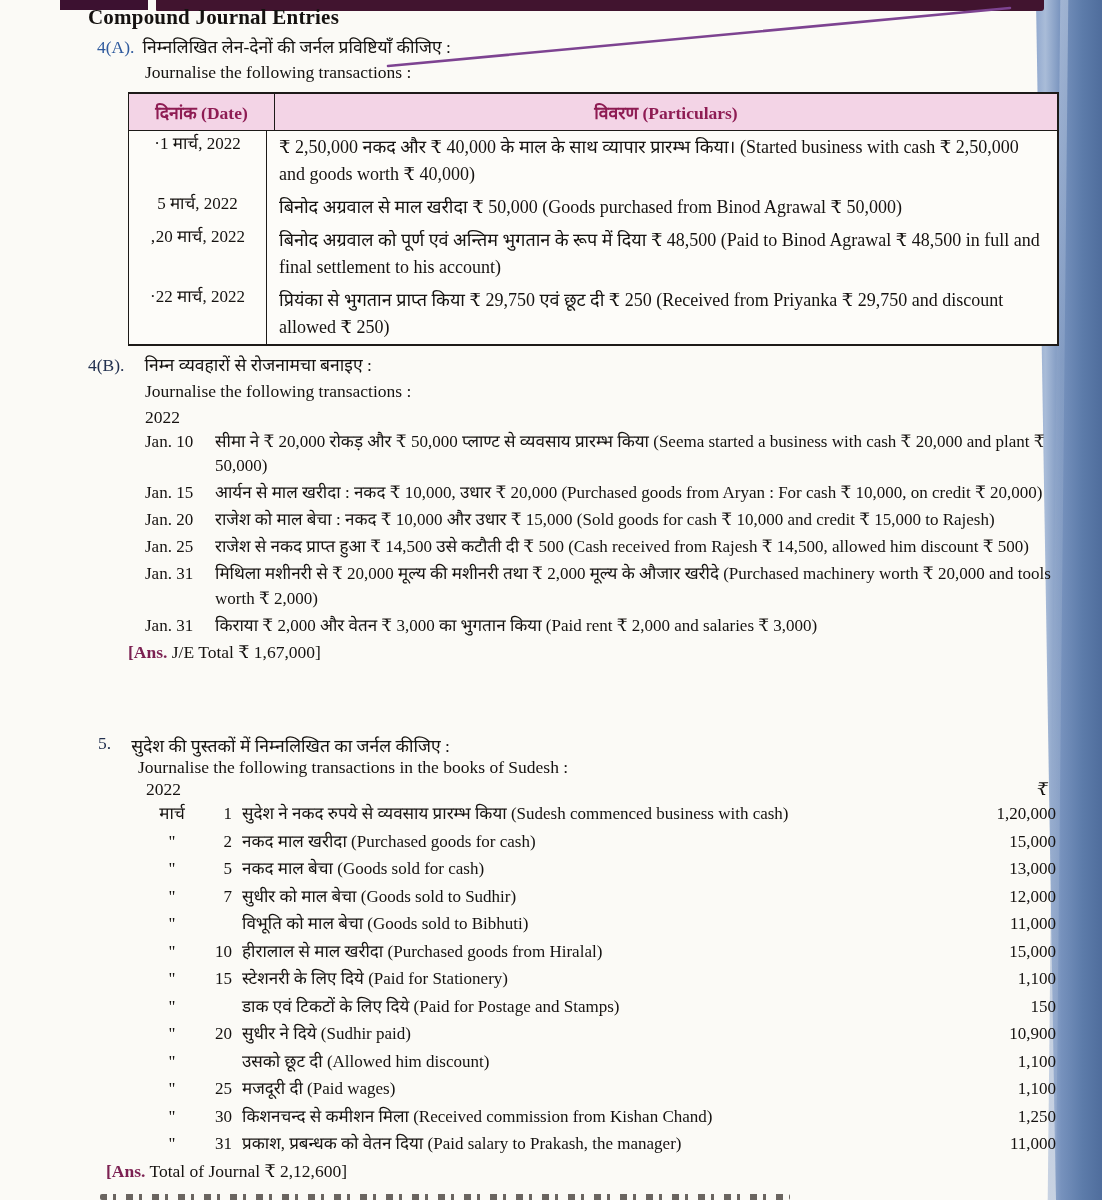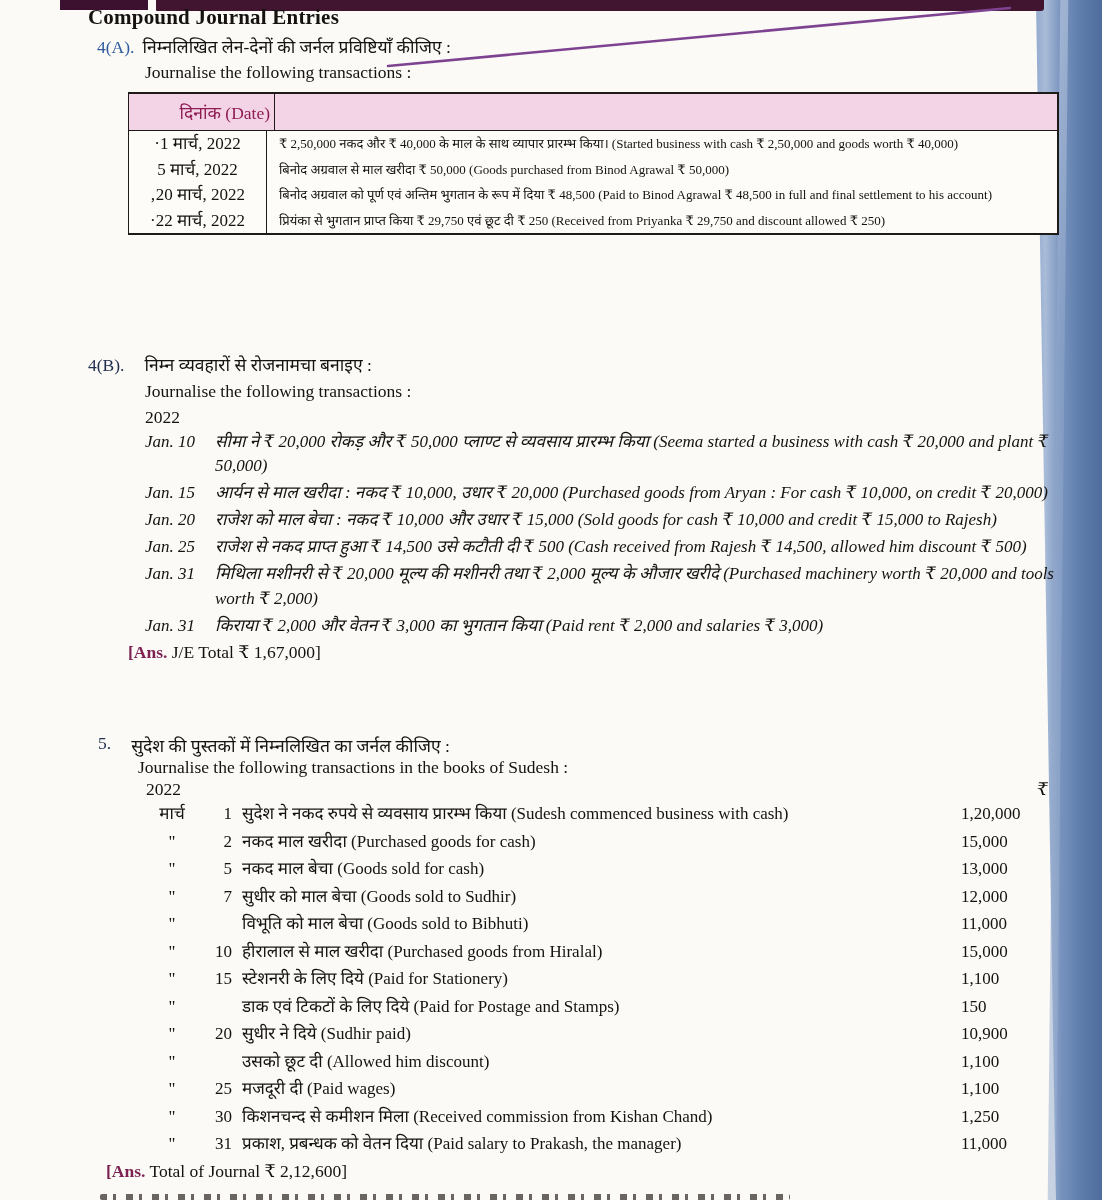--- a/index.html
+++ b/index.html
@@ -32,53 +32,53 @@
   .q-label-dark{color:#22304f;margin-right:20px;}
 
   
   .jtable{
     position:absolute;left:128px;top:92px;width:928px;
     border:2px solid #1d1a18;border-left-width:1.5px;
     background:#fdfcf9;
   }
   .jt-header{display:flex;background:#f3d4e6;border-bottom:1.6px solid #1d1a18;}
   .jt-header .hc{
-    padding:6px 4px;font-weight:normal;font-size:17.5px;color:#8e1c53;text-align:right;
+    padding:6px 4px;font-weight:bold;font-size:17.5px;color:#8e1c53;text-align:center;
   }
   .hc-date{width:137px;border-right:1.6px solid #1d1a18;}
   .hc-part{flex:1;}
   .jt-row{display:flex;}
   .jt-date{
     width:137px;border-right:1.6px solid #1d1a18;flex-shrink:0;
     text-align:center;font-size:17px;
   }
-  .jt-part{flex:1;font-size:13px;line-height:1.5;padding:3px 10px 3px 12px;}
+  .jt-part{flex:1;font-size:18px;line-height:1.5;padding:3px 10px 3px 12px;}
 
   
   .q4b-block{position:absolute;left:88px;top:352px;width:970px;}
   .flow-line{font-size:17.5px;line-height:1.5;}
   .indent1{margin-left:57px;}
   .year-line{margin-left:57px;font-size:17.5px;margin-top:2px;}
-  .jb-entry{display:flex;margin-left:57px;margin-top:2px;font-style:italic;}
+  .jb-entry{display:flex;margin-left:57px;margin-top:2px;}
   .jb-date{width:70px;flex-shrink:0;font-size:17px;line-height:1.47;}
   .jb-text{flex:1;font-size:17px;line-height:1.47;}
   .ans-line{font-size:17.5px;margin-top:3px;margin-left:40px;}
   .ans-label{color:#7c2152;font-weight:bold;}
 
   
   .q5-block{position:absolute;left:98px;top:733px;width:958px;}
   .q5-head{display:flex;font-size:17.5px;}
   .q5-en{margin-left:40px;}
   .q5-yearrow{display:flex;margin-left:48px;font-size:17.5px;margin-top:1px;}
   .q5-rupee{margin-left:auto;margin-right:8px;font-style:italic;}
   .l-row{display:flex;align-items:baseline;font-size:17px;line-height:1.62;}
   .l-month{width:52px;margin-left:48px;text-align:center;flex-shrink:0;}
   .l-day{width:34px;text-align:right;padding-right:10px;flex-shrink:0;}
   .l-text{flex:1;}
-  .l-amt{width:95px;text-align:left;flex-shrink:0;}
+  .l-amt{width:95px;text-align:right;flex-shrink:0;}
   .q5-ans{font-size:17.5px;margin-top:3px;margin-left:8px;}
 
   
   .cutoff{
     position:absolute;left:100px;top:1194px;width:690px;height:6px;
     background:repeating-linear-gradient(90deg,#3a332e 0 7px,transparent 7px 13px,#3a332e 13px 16px,transparent 16px 26px);
     opacity:.75;border-radius:2px;
   }
 </style>
 </head>
@@ -97,20 +97,21 @@
 <div class="page-title">Compound Journal Entries</div>
 
 <div class="q-line" style="left:97px;top:34px;">
   <span class="q-label-blue">4(A).</span><span>निम्नलिखित लेन-देनों की जर्नल प्रविष्टियाँ कीजिए :</span>
 </div>
 <div class="q-line" style="left:145px;top:62px;">Journalise the following transactions :</div>
 
 <div class="jtable">
   <div class="jt-header">
     <div class="hc hc-date">दिनांक (Date)</div>
+    <div class="hc hc-part">विवरण (Particulars)</div>
   </div>
   <div class="jt-row">
     <div class="jt-date">·1 मार्च, 2022</div>
     <div class="jt-part">₹ 2,50,000 नकद और ₹ 40,000 के माल के साथ व्यापार प्रारम्भ किया। (Started business with cash ₹ 2,50,000 and goods worth ₹ 40,000)</div>
   </div>
   <div class="jt-row">
     <div class="jt-date">5 मार्च, 2022</div>
     <div class="jt-part">बिनोद अग्रवाल से माल खरीदा ₹ 50,000 (Goods purchased from Binod Agrawal ₹ 50,000)</div>
   </div>
   <div class="jt-row">

